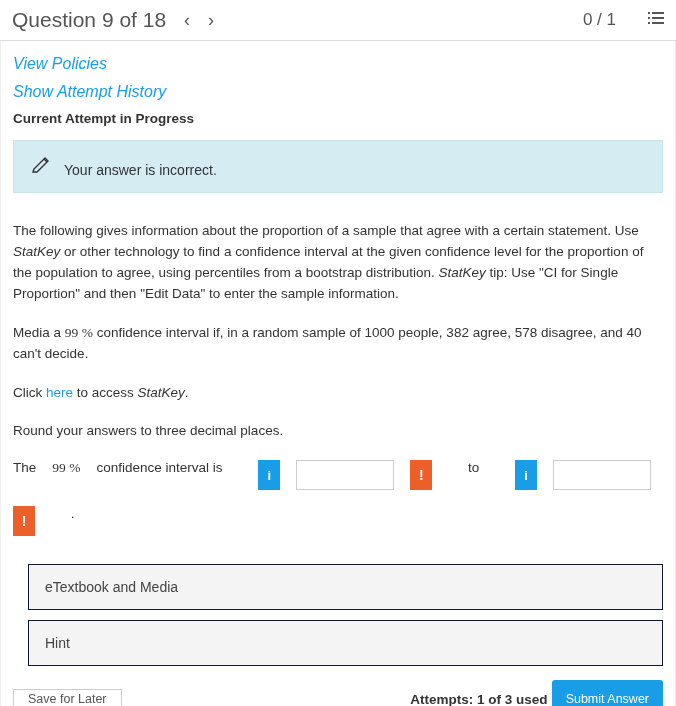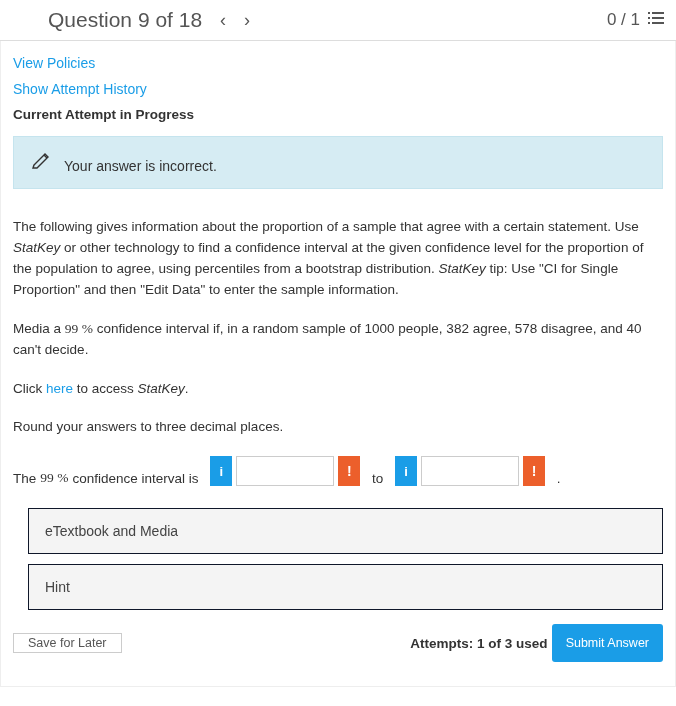--- a/index.html
+++ b/index.html
@@ -1,35 +1,35 @@
 <!DOCTYPE html>
 <html><head>
 <meta charset="utf-8">
 <style>
 * { box-sizing: border-box; margin: 0; padding: 0; }
 body { font-family: "Helvetica Neue", Helvetica, Arial, sans-serif; background: #fff; color: #333; width: 676px; }
 .header { border-bottom: 1px solid #ddd; padding: 8px 12px; display: flex; align-items: center; justify-content: space-between; }
-.header-left { display: flex; align-items: center; gap: 18px; margin-left: 36px; }
+.header-left { display: flex; align-items: center; gap: 18px; }
 .qtitle { font-size: 21px; color: #555; font-weight: 400; }
 .navarrows { display: flex; gap: 18px; }
 .arrow { font-size: 18px; color: #555; cursor: pointer; }
-.header-right { display: flex; align-items: center; gap: 8px; }
+.header-right { display: flex; align-items: center; gap: 32px; }
 .score { font-size: 17px; color: #555; }
 .listicon { font-size: 16px; color: #555; }
 .content { padding: 14px 12px 20px 12px; }
-.link { color: #1a9de7; font-size: 14px; margin-bottom: 10px; display: block; cursor: pointer; }
+.link { color: #1a9de7; font-size: 16px; margin-bottom: 10px; display: block; cursor: pointer; font-style: italic; }
 .section-title { font-weight: 700; font-size: 13.5px; margin-bottom: 14px; }
 .alert { background: #d6ecf3; border: 1px solid #c5e4ee; padding: 14px 18px; display: flex; align-items: flex-end; gap: 12px; margin-bottom: 28px; }
 .alert-icon { font-size: 18px; color: #333; }
 .alert-text { color: #333; font-size: 14px; }
 p.body { font-size: 13.5px; line-height: 1.55; margin-bottom: 18px; }
 .italic { font-style: italic; }
 .percent { font-family: Georgia, serif; }
 .inline-link { color: #1a9de7; cursor: pointer; }
-.input-row { display: flex; align-items: flex-end; gap: 4px; font-size: 13.5px; margin-bottom: 22px; flex-wrap: wrap; }
+.input-row { display: flex; align-items: flex-start; gap: 16px; font-size: 13.5px; margin-bottom: 28px; flex-wrap: wrap; }
 .info-chip { background: #1a9de7; color: #fff; width: 22px; height: 30px; display: flex; align-items: center; justify-content: center; font-weight: 700; font-size: 13px; }
 .num-input { width: 98px; height: 30px; border: 1px solid #ccc; padding: 2px 6px; font-size: 13px; }
 .err-chip { background: #ec5f2b; color: #fff; width: 22px; height: 30px; display: flex; align-items: center; justify-content: center; font-weight: 700; font-size: 14px; }
 .panel { background: #f4f4f4; border: 1px solid #0f172a; padding: 14px 16px; font-size: 14px; color: #444; margin-bottom: 10px; cursor: pointer; margin-left: 15px; }
 .footer { display: flex; align-items: center; justify-content: space-between; margin-top: 14px; }
 .save-btn { background: #fff; border: 1px solid #ccc; border-radius: 0; padding: 2px 14px; font-size: 12.5px; color: #555; cursor: pointer; }
 .footer-right { display: flex; align-items: center; gap: 4px; }
 .attempts { font-size: 13.5px; font-weight: 700; }
 .submit-btn { background: #1a9de7; color: #fff; border: none; border-radius: 3px; padding: 12px 14px; font-size: 12.5px; cursor: pointer; }
 .content-card { border: 1px solid #eee; border-top: none; padding-bottom: 4px; }

